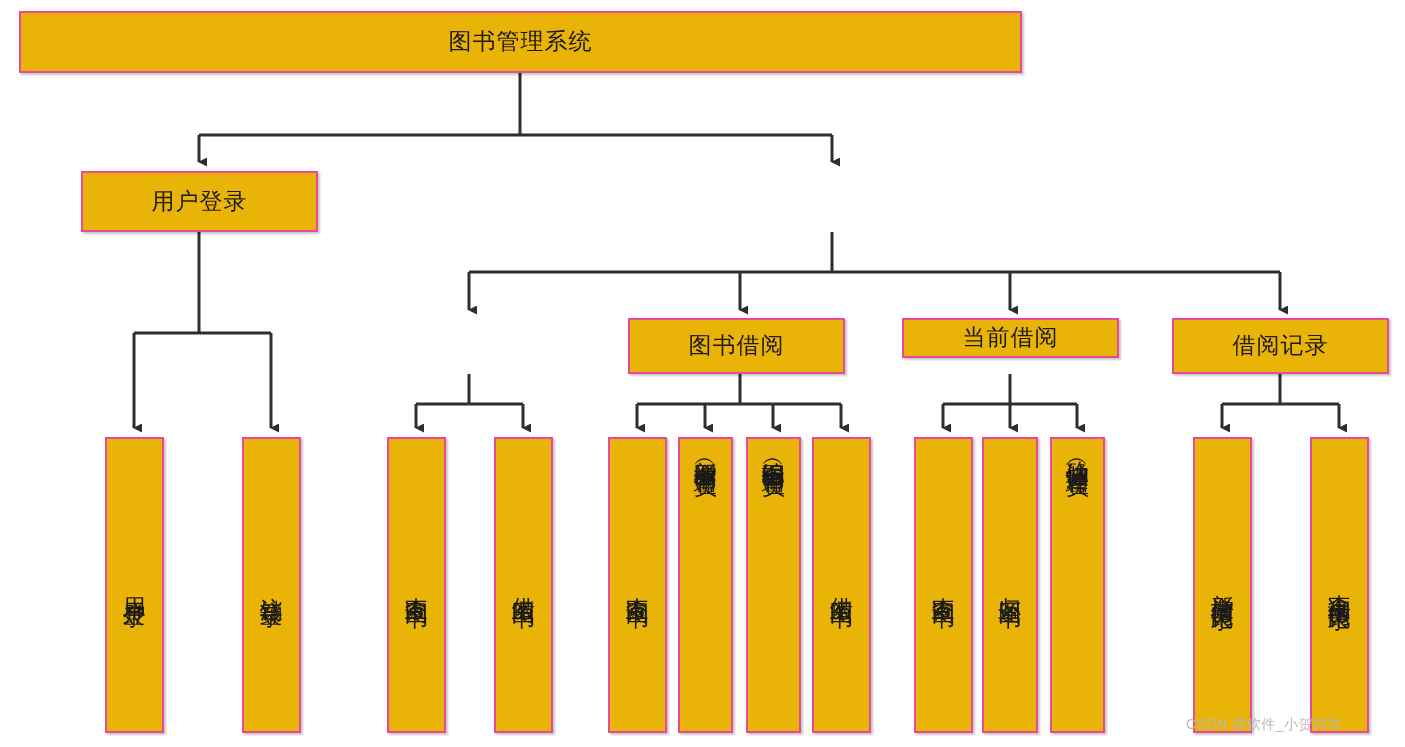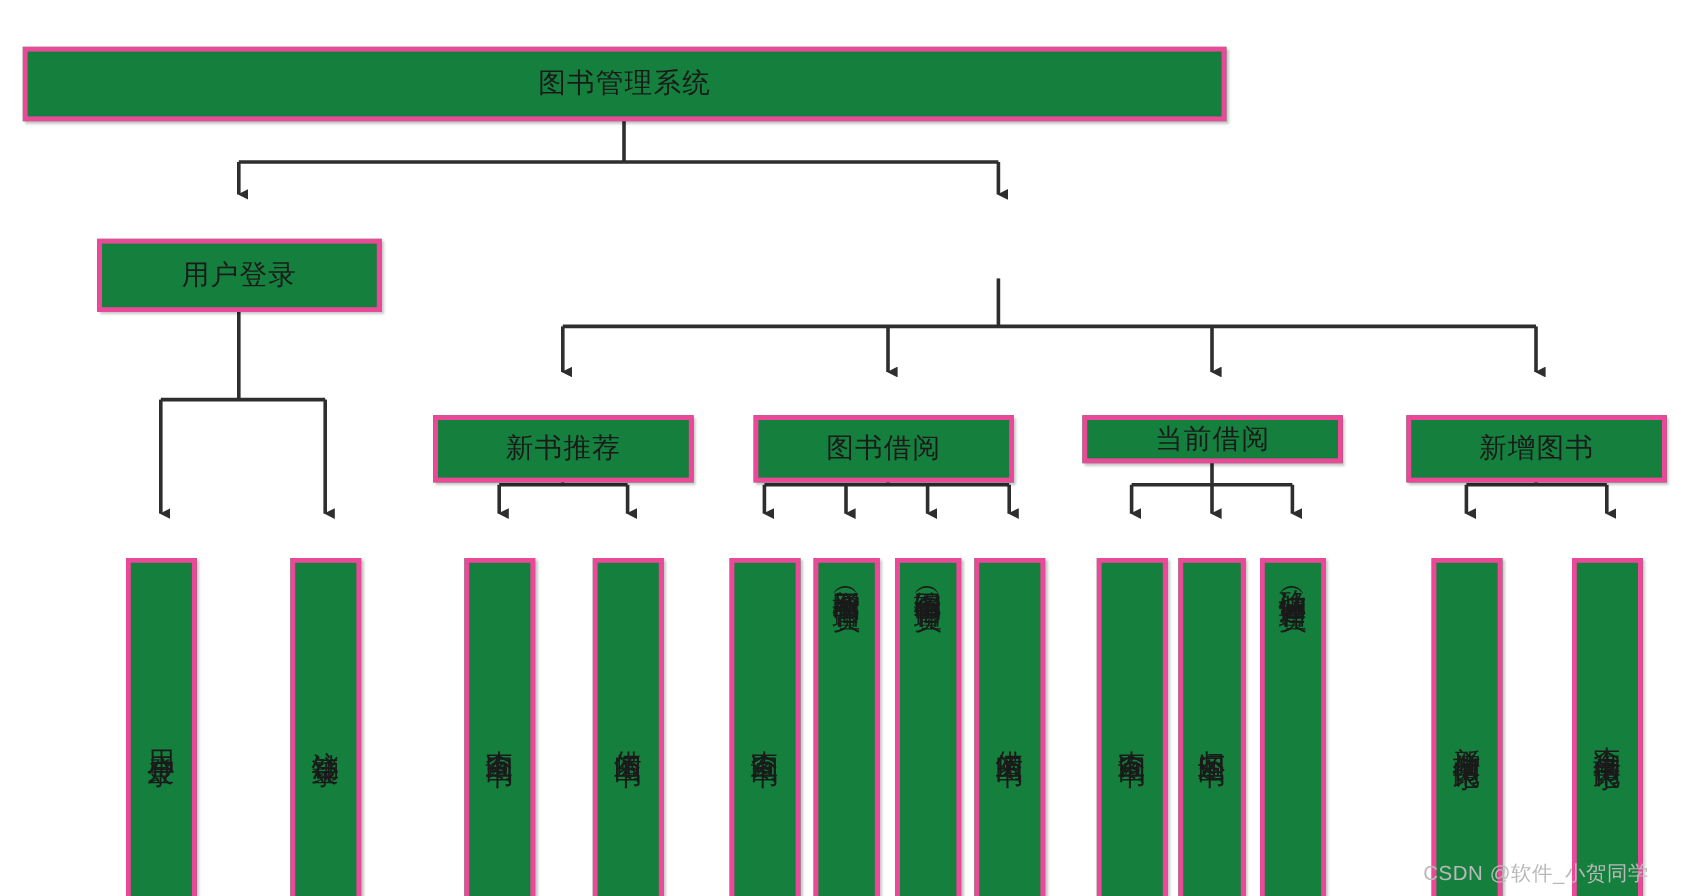--- a/index.html
+++ b/index.html
@@ -21,28 +21,27 @@
     position: absolute;
     left: 0;
     top: 0;
     width: 1405px;
     height: 747px;
     pointer-events: none;
   }
   .node {
     position: absolute;
     box-sizing: border-box;
-    background: #15803d;
-    border: 4px solid #ec4899;
+    background: #eab308;
+    border: 2px solid #ec4899;
     box-shadow: 2px 2px 2px rgba(0,0,0,0.22);
     display: flex;
     align-items: center;
     justify-content: center;
     color: #1a1a1a;
-    margin-top: 28px;
   }
   .node.horizontal {
     font-size: 23px;
     letter-spacing: 1px;
     line-height: 1.2;
     text-align: center;
   }
   .node.vertical {
     font-size: 23px;
     line-height: 1.32;
@@ -58,21 +57,21 @@
     display: block;
   }
   .node.vertical.tall-text .vtext {
     letter-spacing: 2px;
   }
   .node.vertical.top-align {
     align-items: flex-start;
   }
   .watermark {
     position: absolute;
-    font-size: 17px;
+    font-size: 14px;
     color: #b9b9b9;
     letter-spacing: 0.5px;
     white-space: nowrap;
     user-select: none;
   }
 </style>
 </head>
 <body>
 
 <div id="canvas">
@@ -130,34 +129,31 @@
 
   <div class="node horizontal" style="left:19px; top:11px; width:1003px; height:62px;">
     <span>图书管理系统</span>
   </div>
 
   <div class="node horizontal" style="left:81px; top:171px; width:237px; height:61px;">
     <span>用户登录</span>
   </div>
 
 
-  <div class="node horizontal" style="left:361px; top:318px; width:217px; height:56px;">
-    <span>新书推荐</span>
-  </div>
 
   <div class="node horizontal" style="left:628px; top:318px; width:217px; height:56px;">
     <span>图书借阅</span>
   </div>
 
   <div class="node horizontal" style="left:902px; top:318px; width:217px; height:40px;">
     <span>当前借阅</span>
   </div>
 
   <div class="node horizontal" style="left:1172px; top:318px; width:217px; height:56px;">
-    <span>新增图书</span>
+    <span>借阅记录</span>
   </div>
 
   <div class="node vertical" style="left:105px; top:437px; width:59px; height:296px;">
     <span class="vtext">用户登录</span>
   </div>
 
   <div class="node vertical" style="left:242px; top:437px; width:59px; height:296px;">
     <span class="vtext">注销登录</span>
   </div>
 

